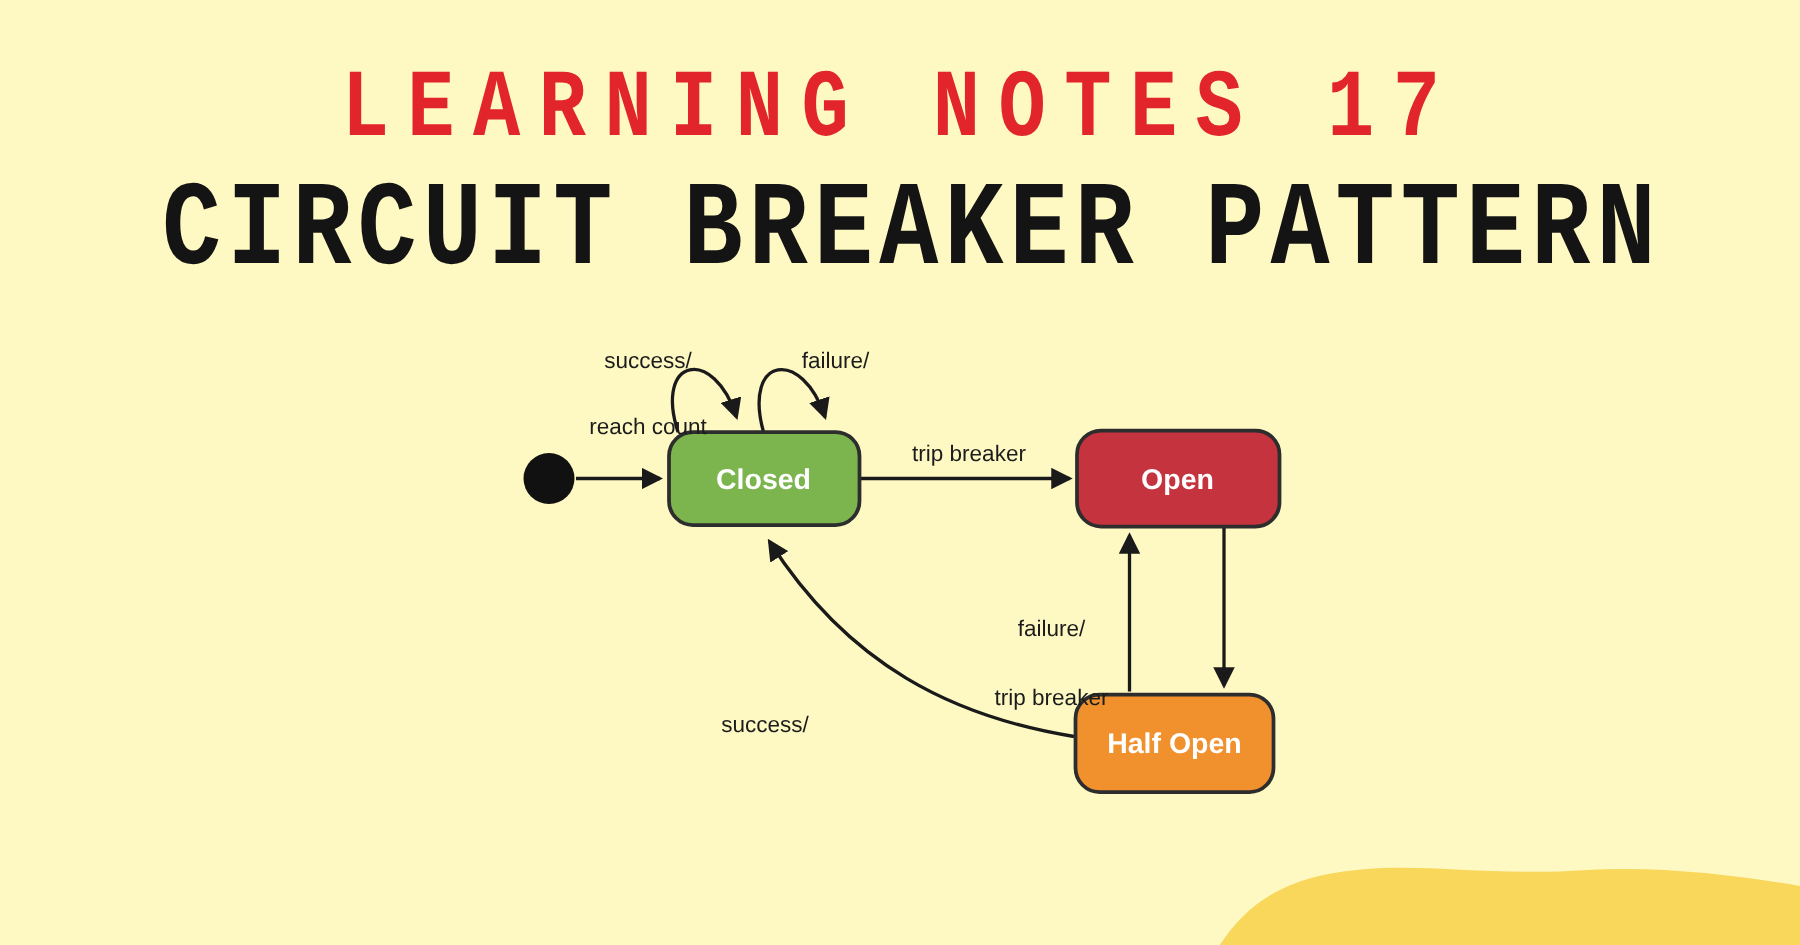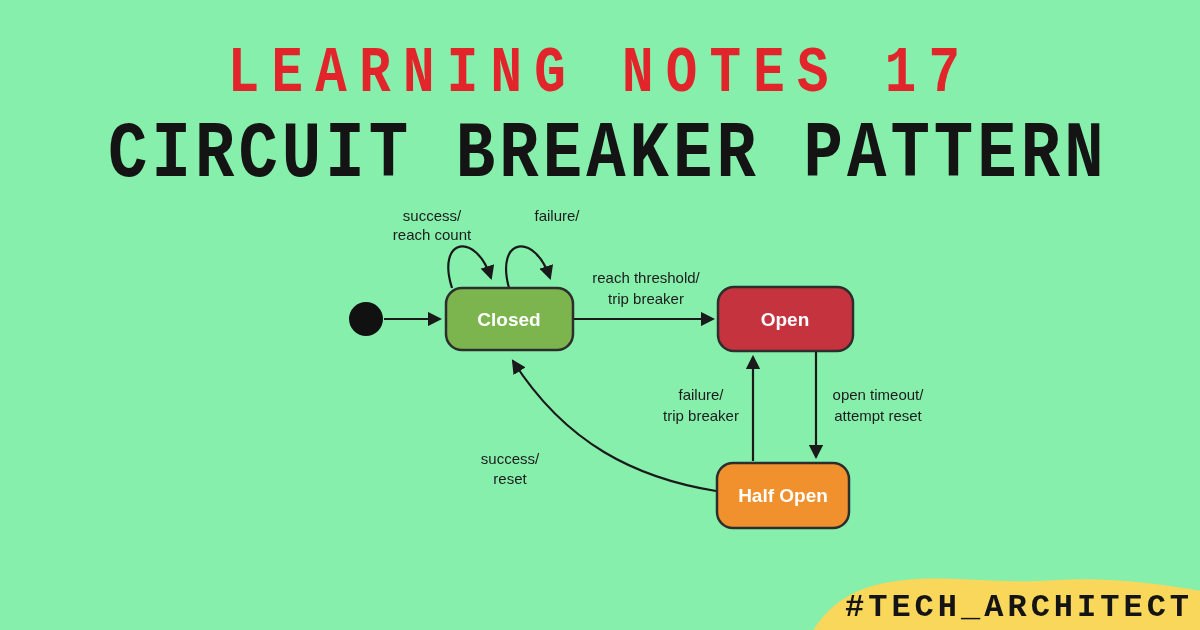--- a/index.html
+++ b/index.html
@@ -1,20 +1,20 @@
 <!DOCTYPE html>
 <html><head>
 <meta charset="utf-8">
 <style>
   html, body { margin: 0; padding: 0; background: #ffffff; }
   .canvas {
     position: relative;
     width: 1200px;
     height: 630px;
-    background: #86efac;
+    background: #fef9c3;
     overflow: hidden;
     font-family: "Liberation Sans", sans-serif;
   }
   .title {
     position: absolute;
     left: 0;
     width: 1200px;
     text-align: center;
     font-family: "Liberation Mono", "DejaVu Sans Mono", monospace;
     font-weight: bold;
@@ -46,21 +46,21 @@
     fill: #ffffff;
     text-anchor: middle;
   }
   .tlabel {
     position: absolute;
     text-align: center;
     font-size: 15px;
     line-height: 19px;
     color: #1c1c1c;
   }
-  .tlabel span { display: block; }
+  .tlabel span { display: block; margin-top: 25px; }
   .lh21 { line-height: 21px; }
   .lh20 { line-height: 20px; }
   .badge-text {
     position: absolute;
     left: 845px;
     top: 592px;
     font-family: "Liberation Mono", "DejaVu Sans Mono", monospace;
     font-weight: bold;
     font-size: 32px;
     line-height: 32px;
@@ -115,34 +115,27 @@
   <div class="tlabel" style="left:322px; top:206px; width:220px;">
     <span>success/</span>
     <span>reach count</span>
   </div>
 
   <div class="tlabel" style="left:447px; top:206px; width:220px;">
     <span>failure/</span>
   </div>
 
   <div class="tlabel lh21" style="left:536px; top:267px; width:220px;">
-    <span>reach threshold/</span>
     <span>trip breaker</span>
   </div>
 
   <div class="tlabel lh21" style="left:621px; top:384px; width:160px;">
     <span>failure/</span>
     <span>trip breaker</span>
   </div>
 
-  <div class="tlabel lh21" style="left:778px; top:384px; width:200px;">
-    <span>open timeout/</span>
-    <span>attempt reset</span>
-  </div>
 
   <div class="tlabel lh20" style="left:430px; top:449px; width:160px;">
     <span>success/</span>
-    <span>reset</span>
   </div>
 
-  <div class="badge-text" style="color: rgb(20, 20, 20);">#TECH_ARCHITECT</div>
 
 </div>
 
 </body></html>

